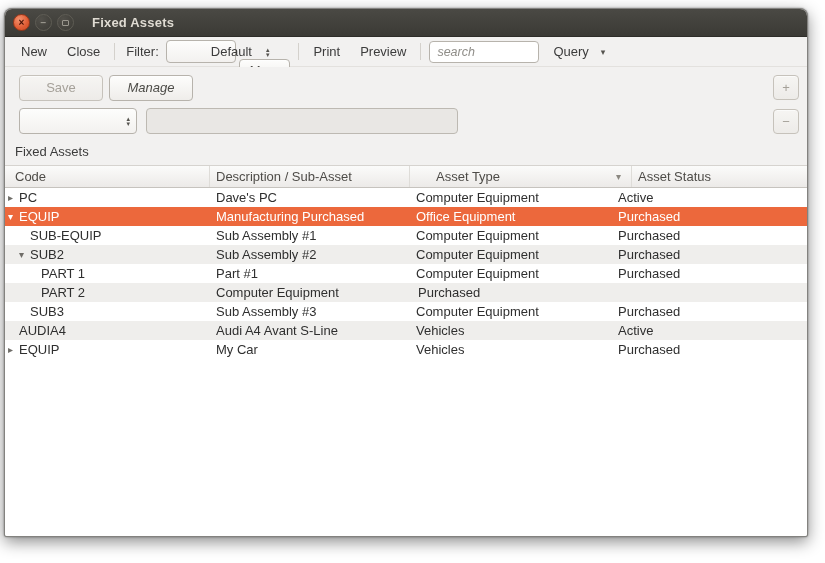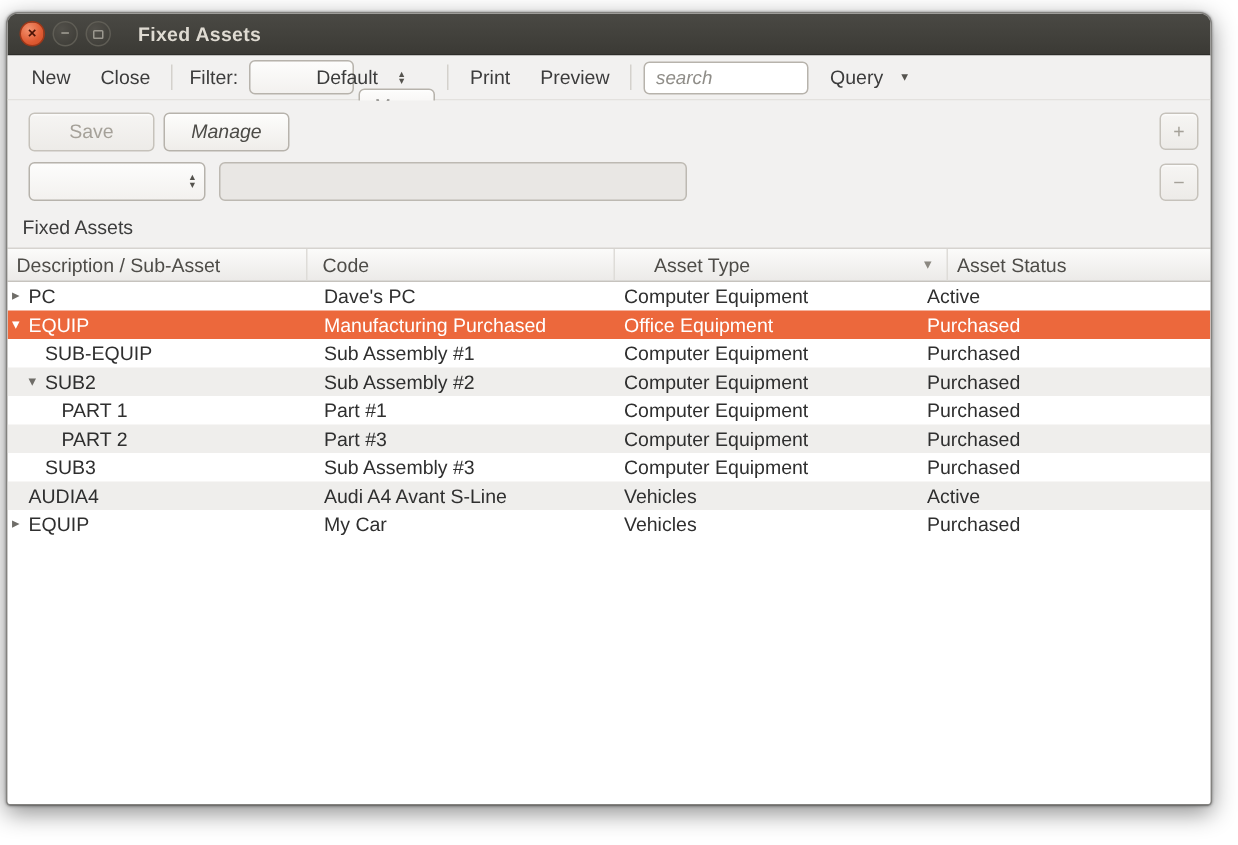--- a/index.html
+++ b/index.html
@@ -159,25 +159,25 @@
       </span>
     </div>
     <div class="asset-entry"></div>
     <span class="btn disabled sq-btn plus-btn"><span>+</span></span>
     <span class="btn disabled sq-btn minus-btn"><span>−</span></span>
   </div>
 
   <div class="sectionlabel">Fixed Assets</div>
 
   <div class="theader">
+    <div class="hcell code">
+      <span class="htext">Code</span>
+    </div>
     <div class="hcell desc">
       <span class="htext">Description / Sub-Asset</span>
-    </div>
-    <div class="hcell code">
-      <span class="htext">Code</span>
     </div>
     <div class="hcell type">
       <span class="htext">Asset Type</span>
       <span class="sort-arrow">▾</span>
     </div>
     <div class="hcell status">
       <span class="htext">Asset Status</span>
     </div>
   </div>
 
@@ -225,21 +225,20 @@
         </div>
         <div class="cell desc">Part #1</div>
         <div class="cell type">Computer Equipment</div>
         <div class="cell status">Purchased</div>
       </div>
       <div class="trow alt">
         <div class="cell code">
           <span class="expander" style="margin-left: 25px;"></span>
           <span>PART 2</span>
         </div>
-        <div class="cell desc">Part #3</div>
         <div class="cell type">Computer Equipment</div>
         <div class="cell status">Purchased</div>
       </div>
       <div class="trow">
         <div class="cell code">
           <span class="expander" style="margin-left: 14px;"></span>
           <span>SUB3</span>
         </div>
         <div class="cell desc">Sub Assembly #3</div>
         <div class="cell type">Computer Equipment</div>

